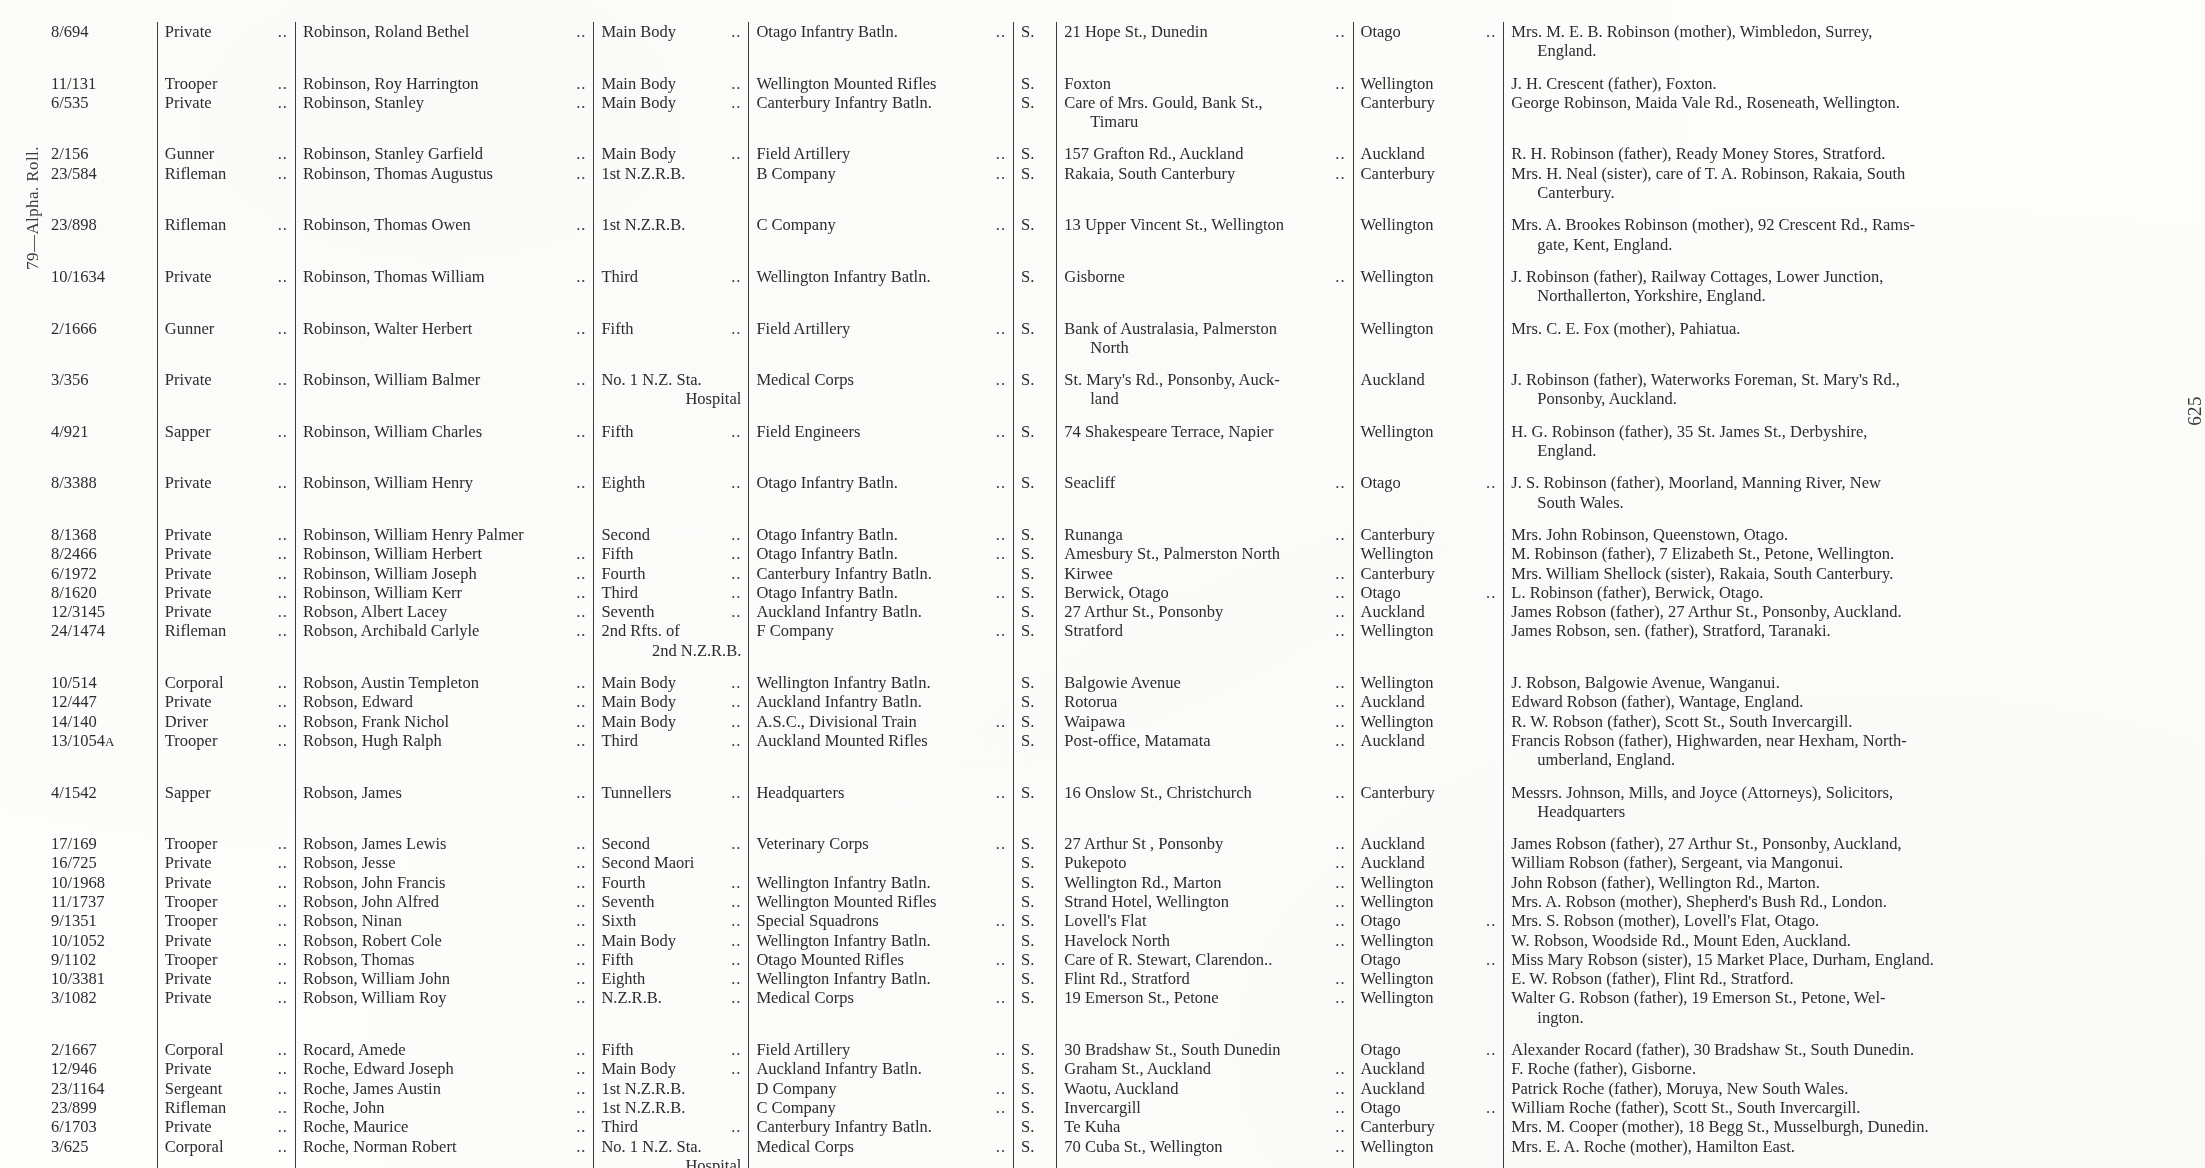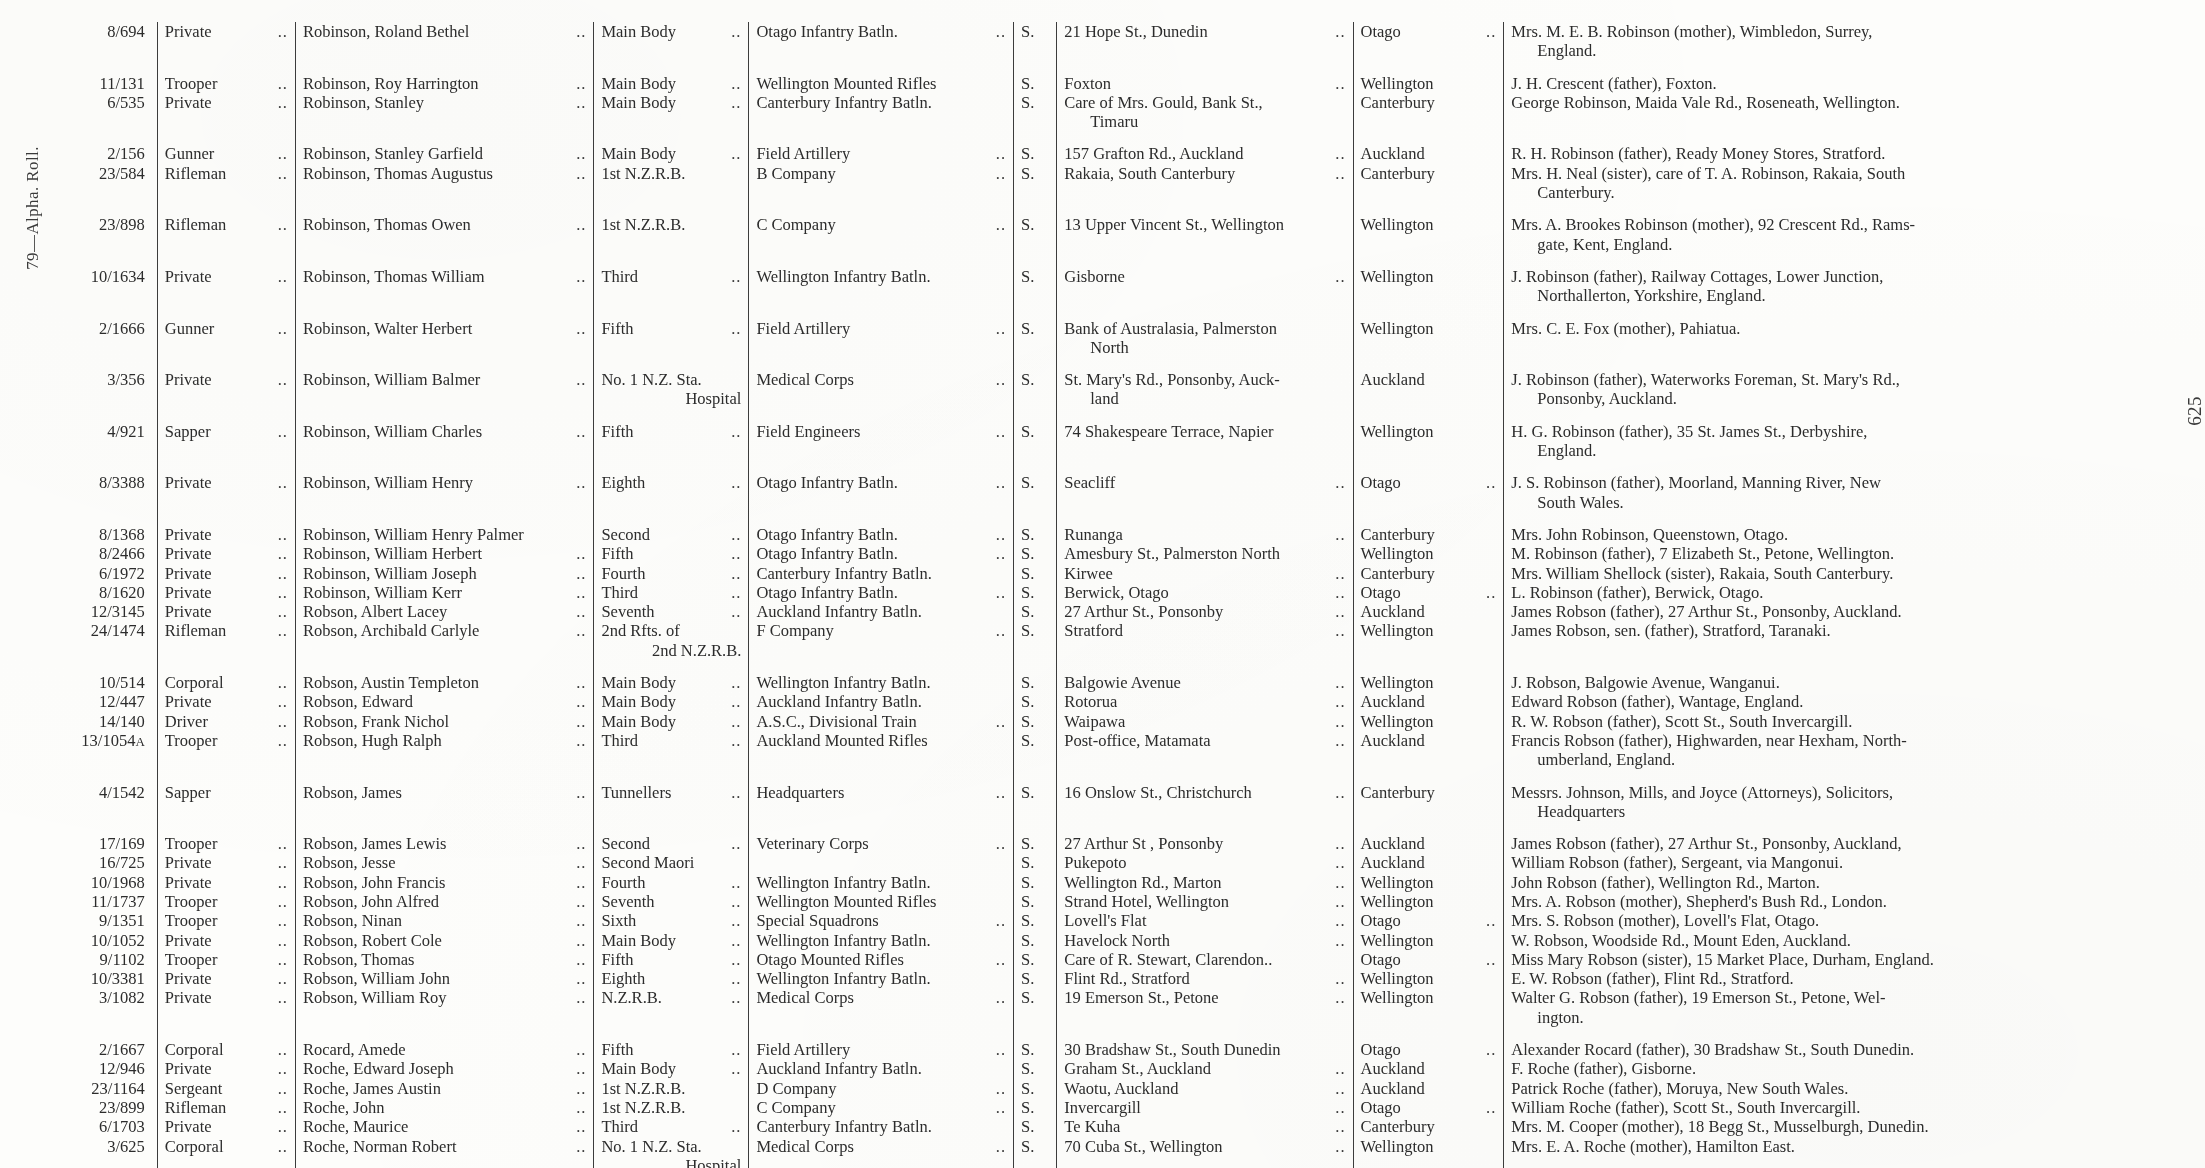--- a/index.html
+++ b/index.html
@@ -84,21 +84,21 @@
     border-left: none;
   }
   #roll-table tr.spacer td {
     height: 13px;
     padding: 0;
     line-height: 0;
     font-size: 0;
   }
 
   
-  .c-regno   { width: 88px;  text-align: right; padding-right: 12px !important; white-space: nowrap; }
+  .c-regno   { width: 88px;  padding-right: 12px !important; white-space: nowrap; }
   .c-rank    { width: 116px; text-align: left;  position: relative; margin-top: 17px; }
   .c-name    { width: 268px; text-align: left;  position: relative; }
   .c-reinf   { width: 132px; text-align: left;  position: relative; }
   .c-unit    { width: 236px; text-align: left;  position: relative; }
   .c-rel     { width: 26px;  text-align: left;  }
   .c-addr    { width: 266px; text-align: left;  position: relative; }
   .c-dist    { width: 128px; text-align: left;  position: relative; }
   .c-nok     { width: 566px; text-align: left; margin-left: 29px;  }
 
   

